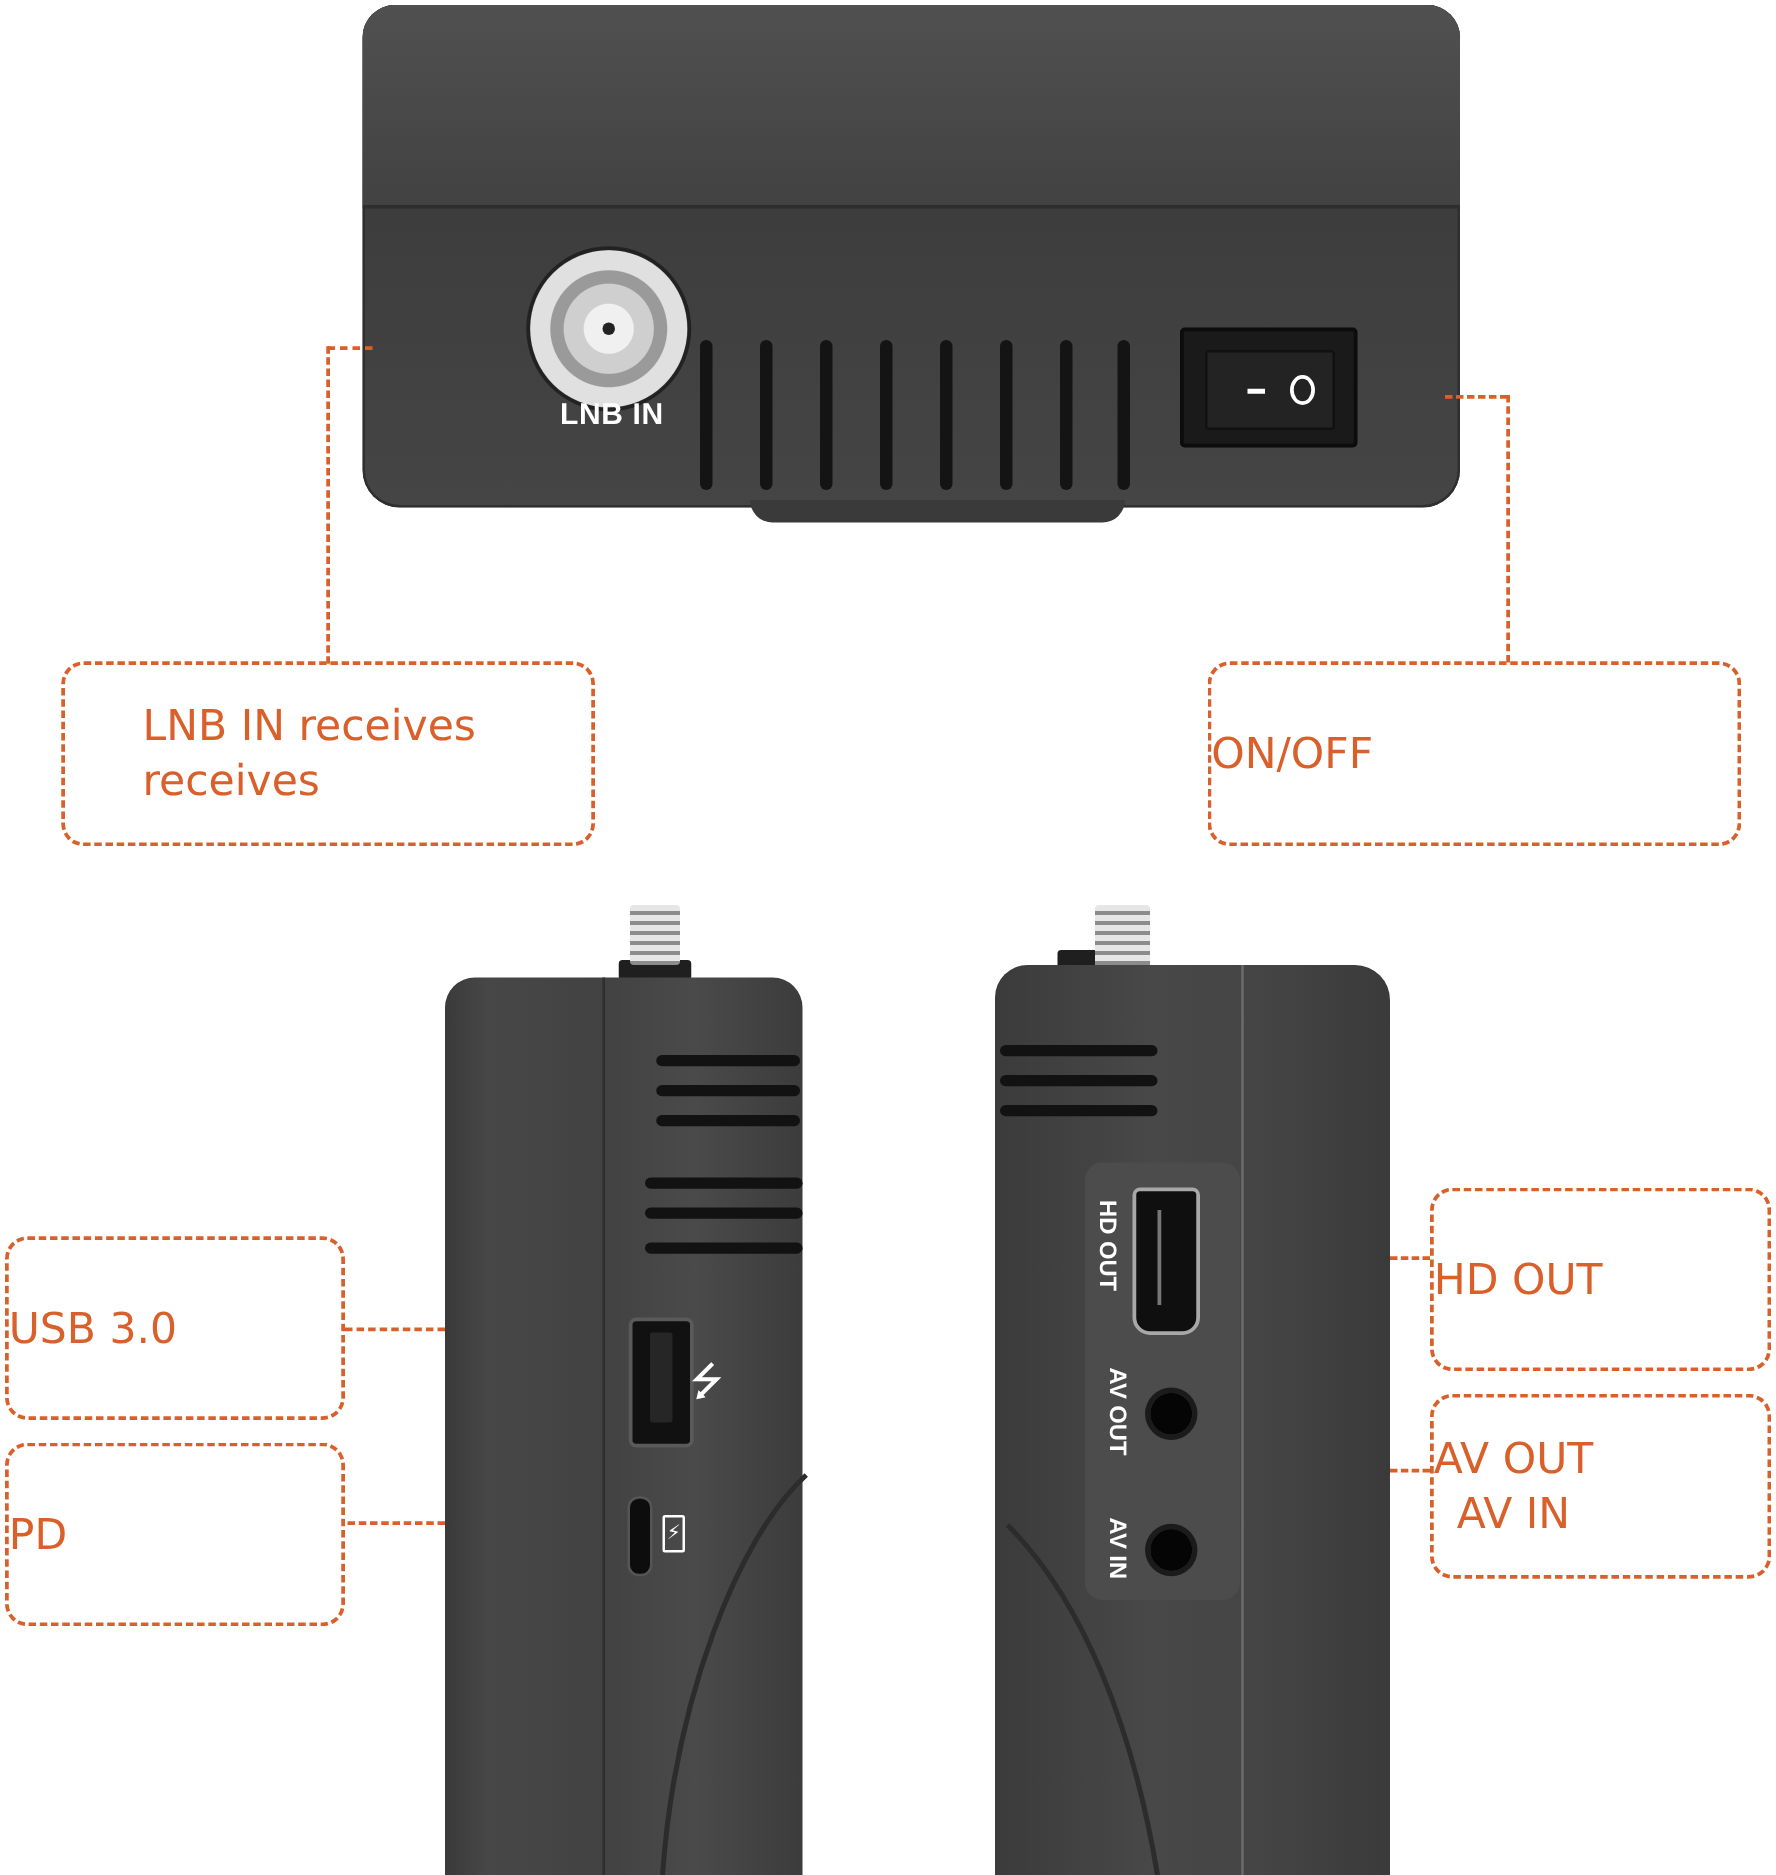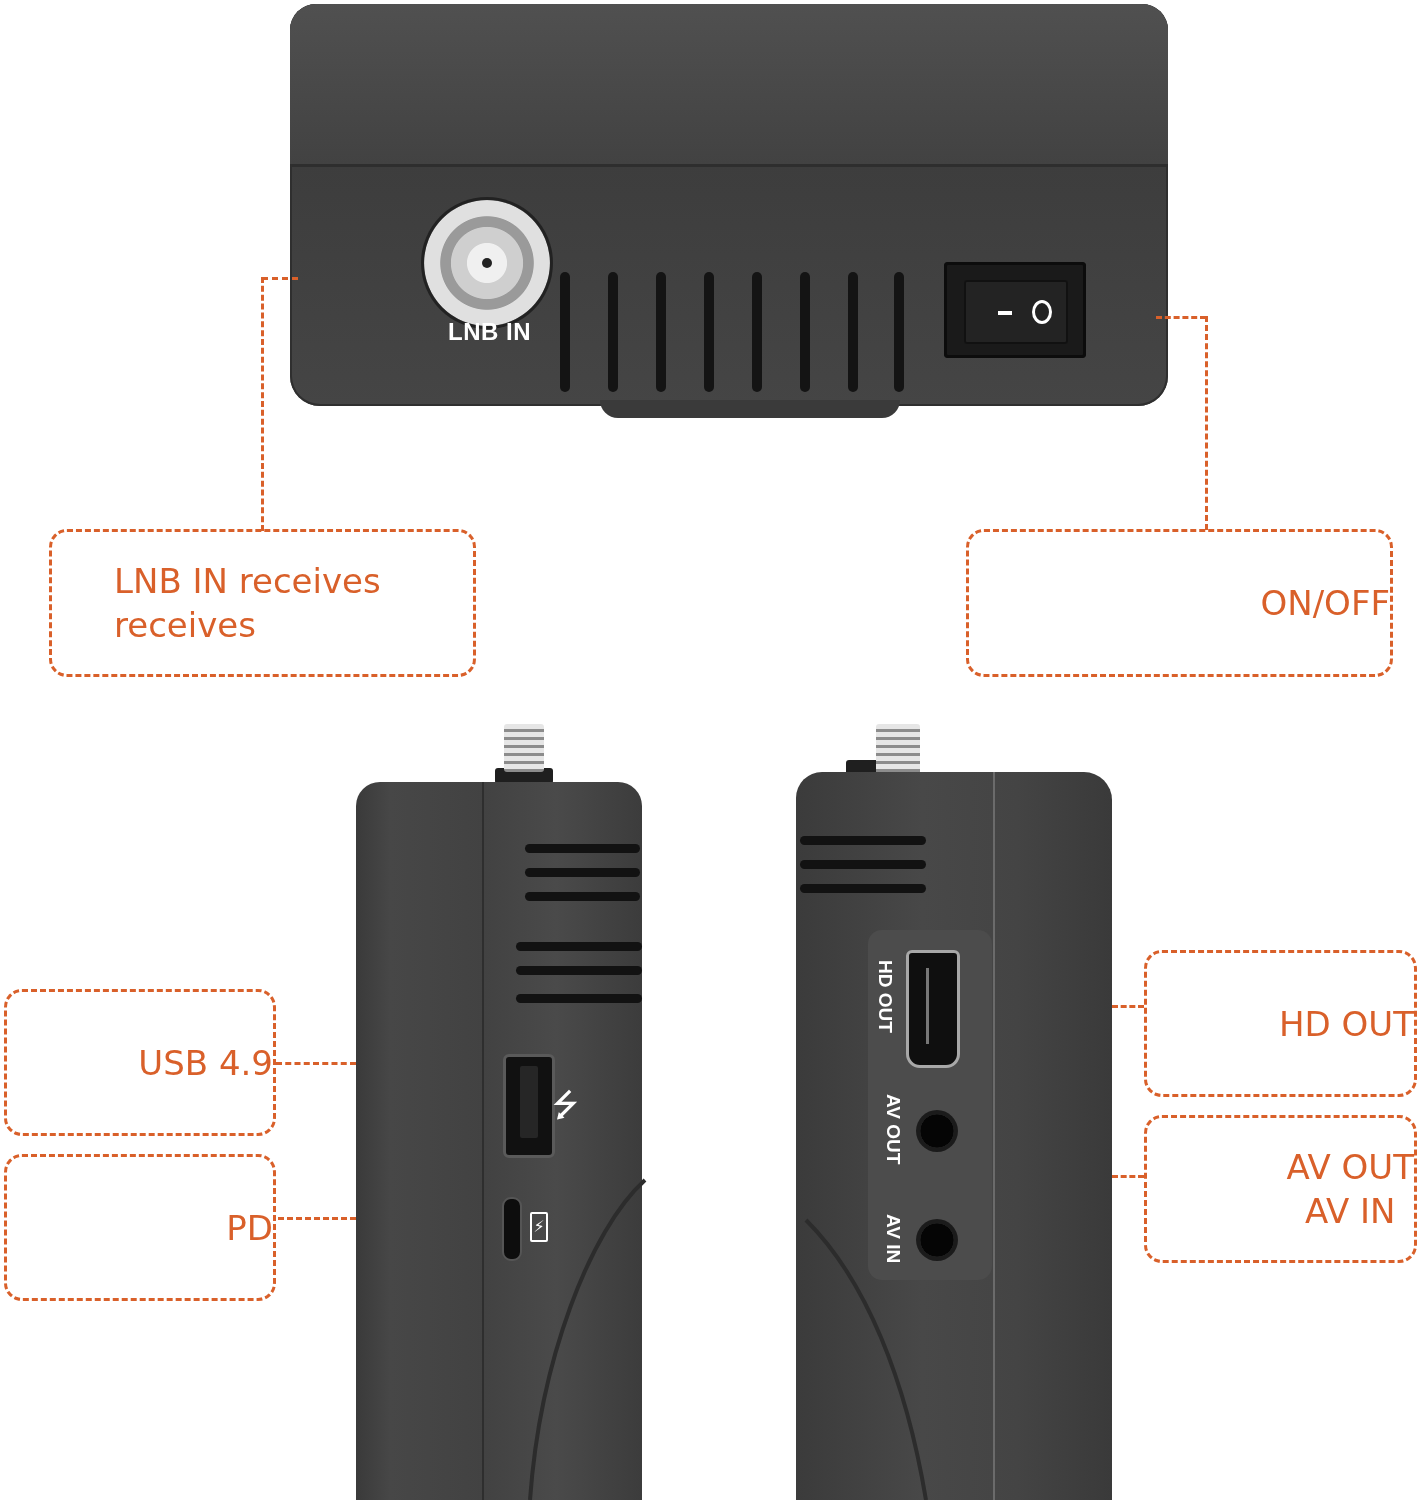--- a/index.html
+++ b/index.html
@@ -4,21 +4,21 @@
 <style>
   html, body { margin: 0; padding: 0; background: #ffffff; }
   body { width: 1421px; height: 1500px; position: relative; overflow: hidden;
          font-family: "Liberation Sans", "DejaVu Sans", sans-serif; }
   .abs { position: absolute; }
   .callout {
     position: absolute; box-sizing: border-box;
     border: 3px dashed #d9602a; border-radius: 18px;
     color: #d9602a; font-family: "DejaVu Sans", sans-serif;
     font-size: 34px; line-height: 44px;
-    display: flex; align-items: center; justify-content: flex-end; text-align: center;
+    display: flex; align-items: center; justify-content: flex-start; text-align: center;
   }
   .callout.left-aligned { justify-content: flex-start; text-align: left; padding-left: 62px; }
   .lead-h { position: absolute; height: 0; border-top: 3px dashed #d9602a; }
   .lead-v { position: absolute; width: 0; border-left: 3px dashed #d9602a; }
 
   .dev-top {
     left: 290px; top: 4px; width: 878px; height: 402px;
     background: linear-gradient(180deg, #4b4b4b 0%, #3d3d3d 40%, #454545 100%);
     border-radius: 26px 26px 30px 30px;
     box-shadow: inset 0 0 0 2px #2f2f2f;
@@ -147,21 +147,21 @@
 <div class="jack" style="left:916px; top:1110px;"></div>
 <div class="vlabel" style="left:882px; top:1094px;">AV OUT</div>
 <div class="jack" style="left:916px; top:1219px;"></div>
 <div class="vlabel" style="left:882px; top:1214px;">AV IN</div>
 
 <svg class="abs" style="left:796px; top:1200px;" width="200" height="300">
   <path d="M10 20 C 70 80, 110 180, 130 300" stroke="#2c2c2c" stroke-width="4" fill="none"></path>
 </svg>
 
 <div class="callout" style="left:4px; top:989px; width:272px; height:147px;">
-  <span>USB 4.9</span>
+  <span>USB 3.0</span>
 </div>
 <div class="lead-h" style="left:276px; top:1062px; width:80px;"></div>
 
 <div class="callout" style="left:4px; top:1154px; width:272px; height:147px;">
   <span>PD</span>
 </div>
 <div class="lead-h" style="left:278px; top:1217px; width:78px;"></div>
 
 <div class="lead-h" style="left:1112px; top:1005px; width:32px;"></div>
 <div class="callout" style="left:1144px; top:950px; width:273px; height:147px;">

